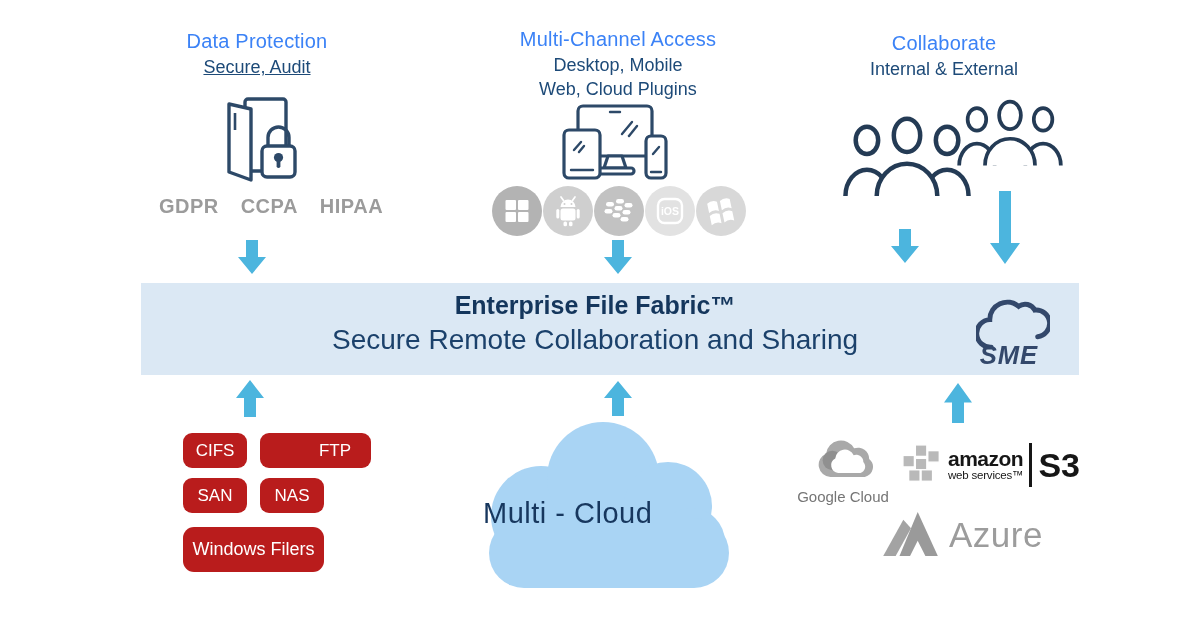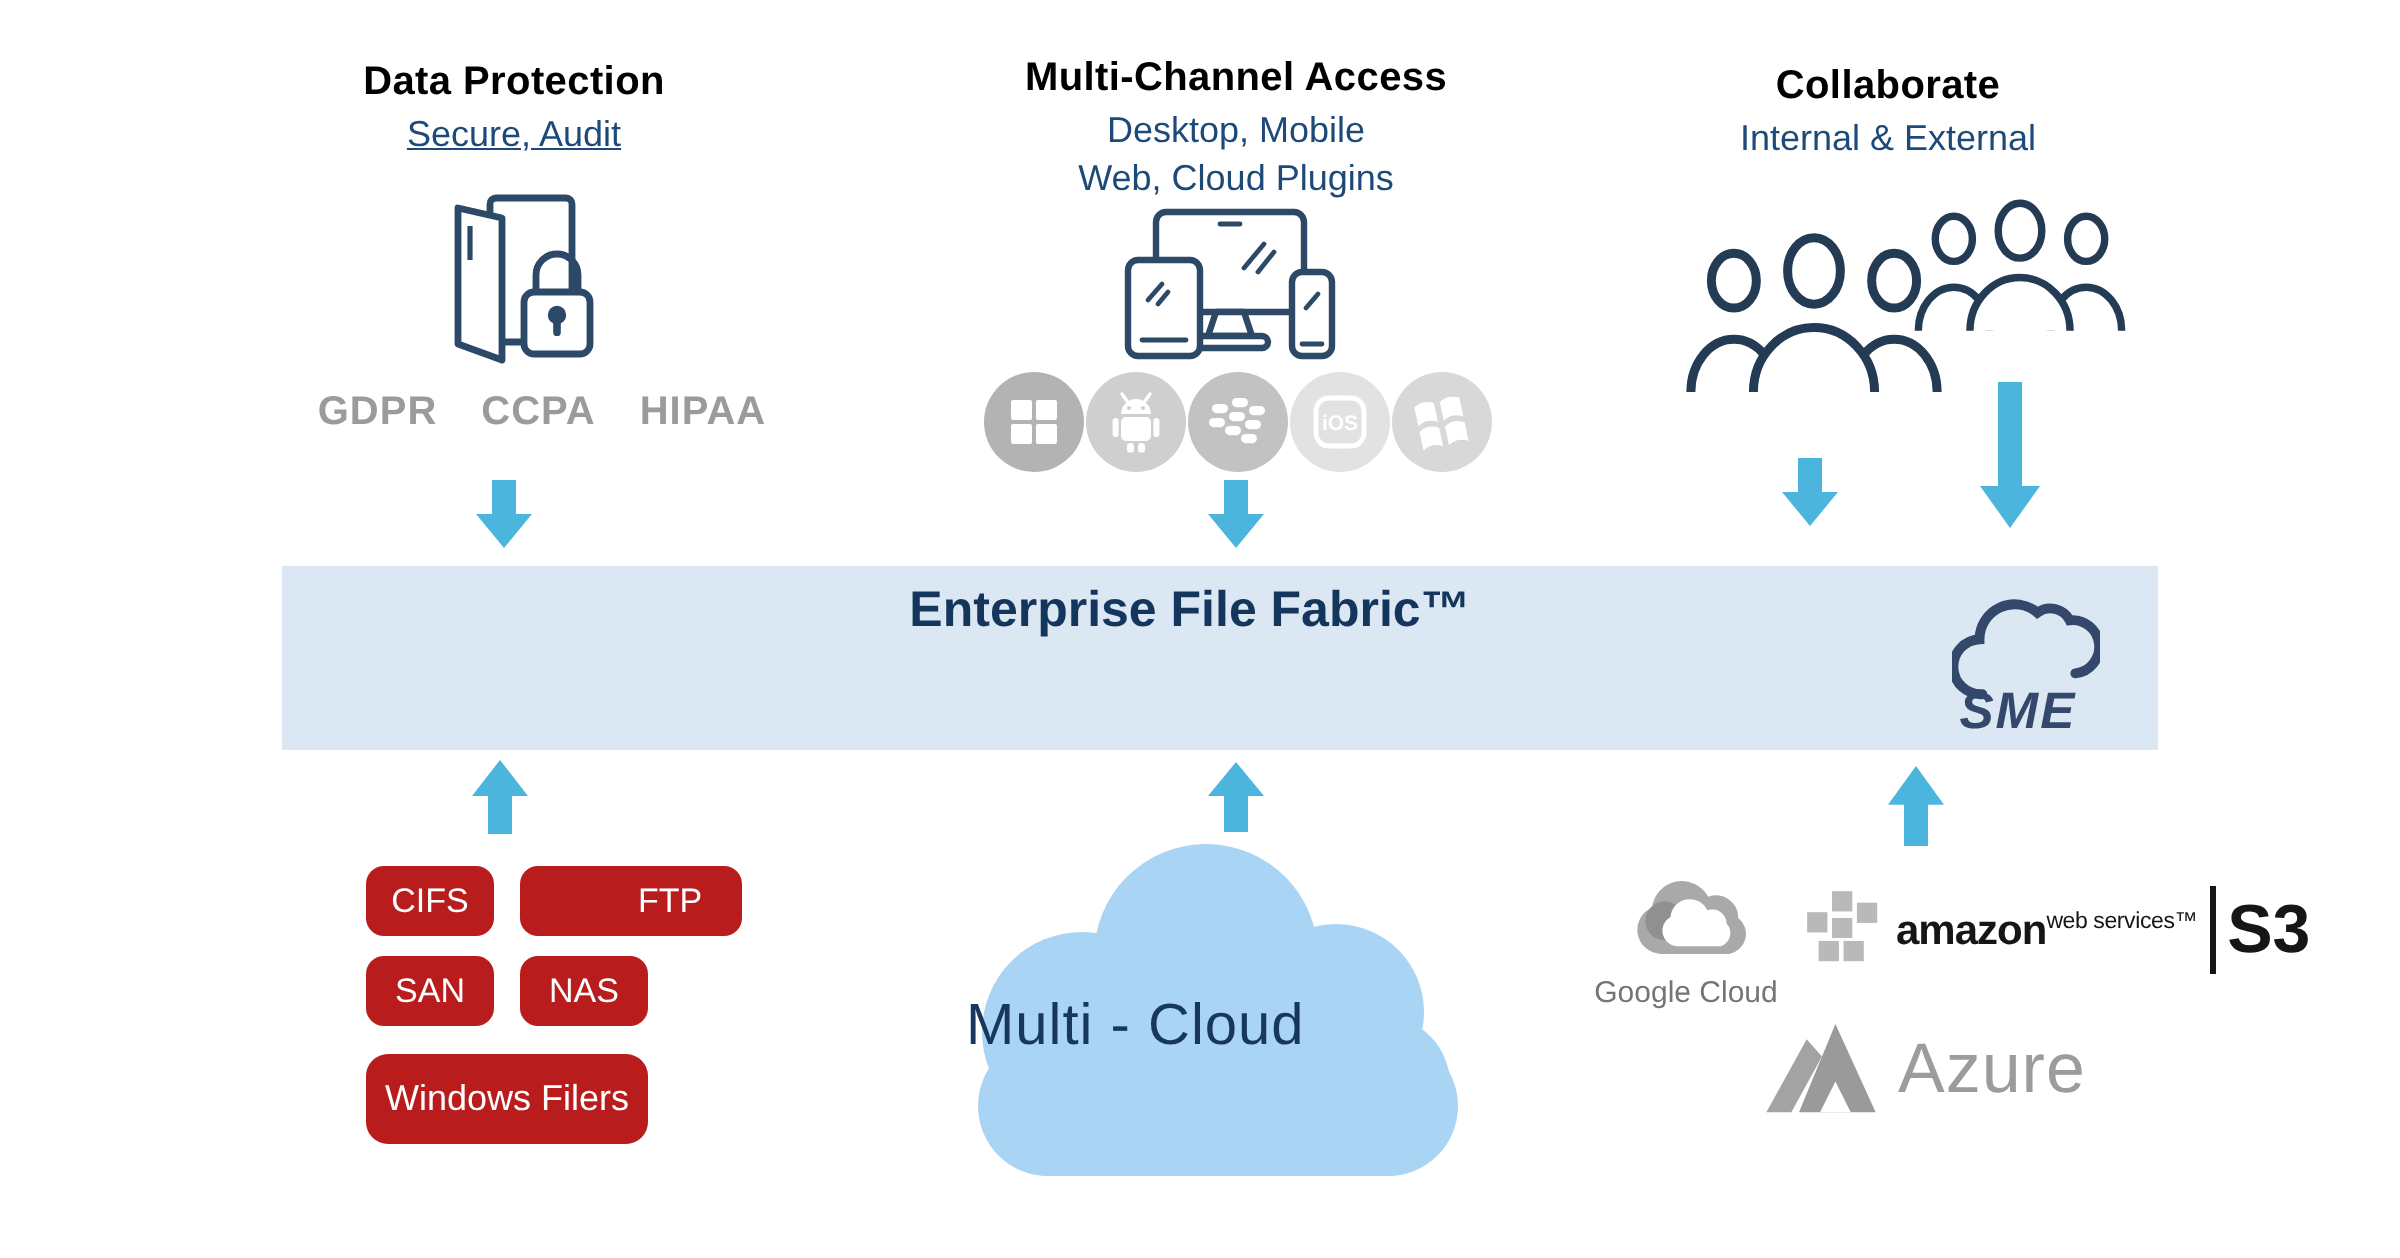--- a/index.html
+++ b/index.html
@@ -2,40 +2,40 @@
 <html><head>
 <meta charset="utf-8">
 <style>
   html,body{margin:0;padding:0;}
   body{
     width:1200px;height:629px;background:#ffffff;position:relative;overflow:hidden;
     font-family:"Liberation Sans", sans-serif;
   }
   .abs{position:absolute;}
   
-  .col-title{font-weight:bold;font-size:20px;color:#000000;text-align:center;letter-spacing:.2px;}
+  .col-title{font-weight:normal;font-size:20px;color:#3b82f6;text-align:center;letter-spacing:.2px;}
   .col-sub{font-size:18px;color:#1d4a78;text-align:center;}
   
   .tags{display:flex;justify-content:center;gap:22px;font-weight:bold;font-size:20px;color:#9b9b9b;letter-spacing:.5px;}
   
   .platform-row{display:flex;gap:1px;}
   
   .banner{left:141px;top:283px;width:938px;height:92px;background:#dbe8f4;}
   .banner-text{left:141px;top:289px;width:908px;text-align:center;color:#14365c;}
   .banner-title{font-size:25px;font-weight:bold;line-height:32px;}
   .banner-sub{font-size:28px;line-height:37px;color:#1b416b;}
   
   .src-box{position:absolute;background:#b91c1c;color:#ffffff;border-radius:9px;
     display:flex;align-items:center;justify-content:center;font-size:17px;}
   
   .cloud-label{left:483px;top:497px;width:252px;text-align:left;font-size:29px;color:#17375e;letter-spacing:.5px;}
   
   .gcloud-label{left:778px;top:488px;width:130px;text-align:center;font-size:15px;color:#757575;}
   .aws-block{left:901px;top:443px;display:flex;align-items:center;gap:3px;}
-  .aws-texts{display:flex;flex-direction:row;justify-content:center;line-height:1;color:#161616;}
+  .aws-texts{display:flex;flex-direction:column;justify-content:center;line-height:1;color:#161616;}
   .aws-amazon{font-size:21px;font-weight:bold;letter-spacing:-.5px;}
   .aws-ws{font-size:11.5px;margin-top:1px;letter-spacing:-.2px;}
   .aws-bar{width:3px;height:44px;background:#161616;margin:0 3px;}
   .aws-s3{font-size:34px;font-weight:bold;color:#161616;}
   .azure-block{left:883px;top:512px;display:flex;align-items:center;gap:10px;}
   .azure-text{font-size:35px;color:#9c9c9c;letter-spacing:.5px;}
 </style>
 </head>
 <body>
 
@@ -177,20 +177,21 @@
 <svg class="abs" style="left:891px;top:229px;" width="28" height="34" viewBox="0 0 28 34">
     <use href="#arrowD"></use>
   </svg>
 <svg class="abs" style="left:990px;top:191px;" width="30" height="73" viewBox="0 0 30 73">
     <use href="#arrowDL"></use>
   </svg>
 
 <div class="abs banner"></div>
 <div class="abs banner-text">
   <div class="banner-title">Enterprise File Fabric™</div>
+  <div class="banner-sub">Secure Remote Collaboration and Sharing</div>
 </div>
 
 <svg class="abs" style="left:976px;top:291px;" width="74" height="80" viewBox="0 0 78 82">
   <path d="M16 58 A14.5 14.5 0 0 1 14.5 29 A18.5 18.5 0 0 1 45 15 A11.5 11.5 0 0 1 62 19 A14 14 0 0 1 65 47" stroke="#33486b" stroke-width="5.2" fill="none" stroke-linecap="round"></path>
   <text x="4" y="76" font-size="27" font-weight="bold" font-style="italic" fill="#33486b" letter-spacing="1">SME</text>
 </svg>
 
 <svg class="abs" style="left:236px;top:380px;" width="28" height="37" viewBox="0 0 28 35" preserveAspectRatio="none">
     <use href="#arrowU"></use>
   </svg>

